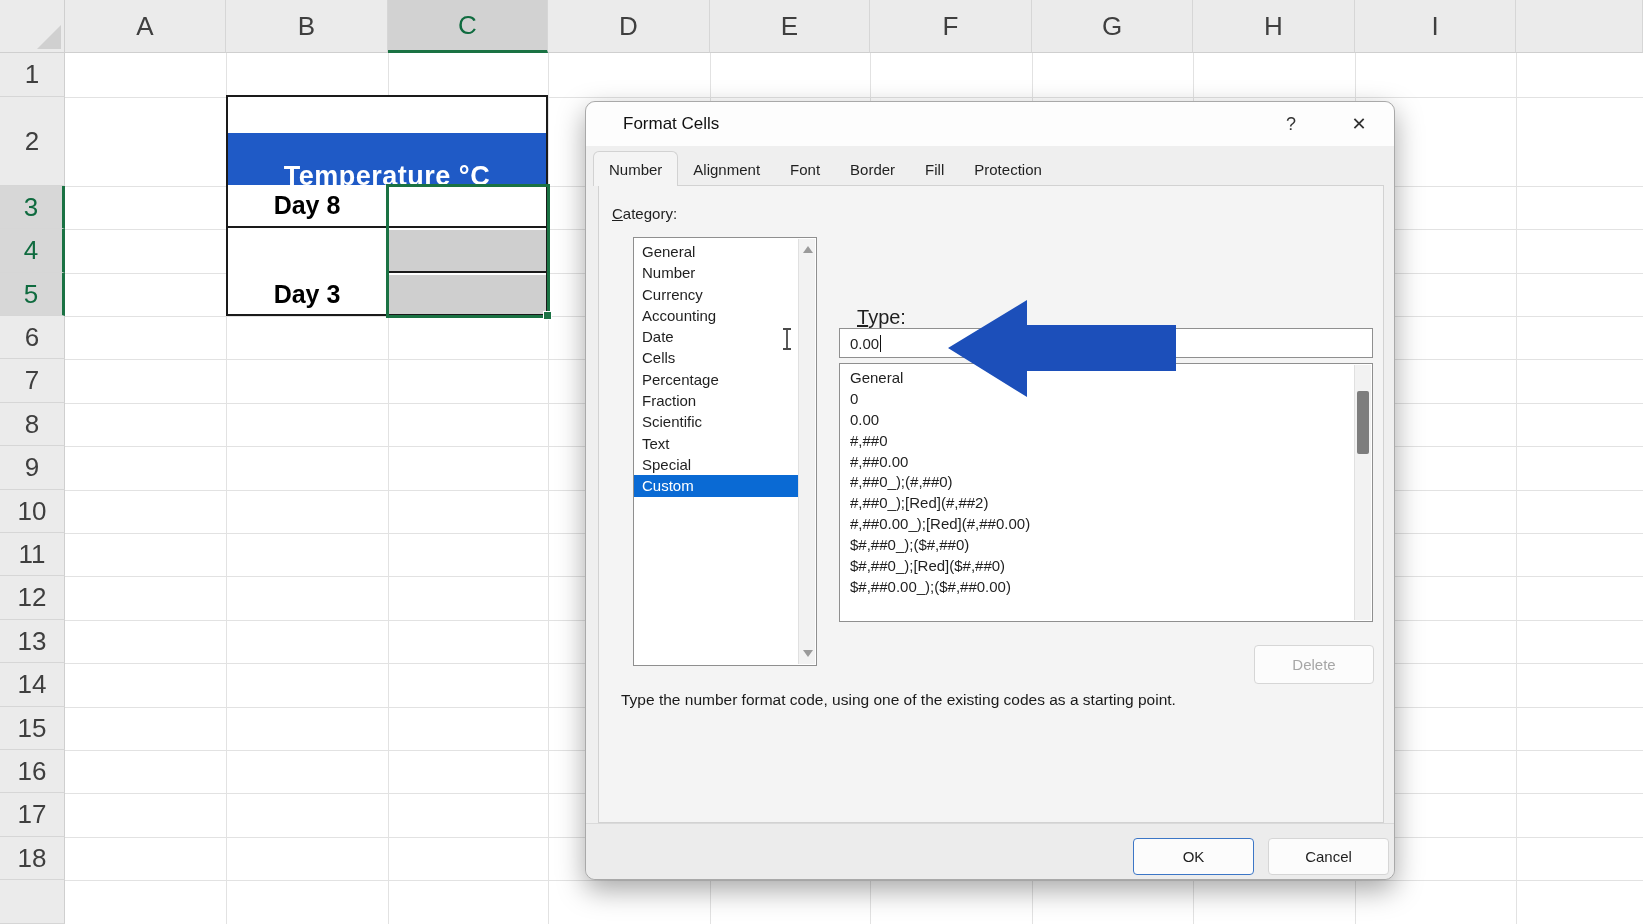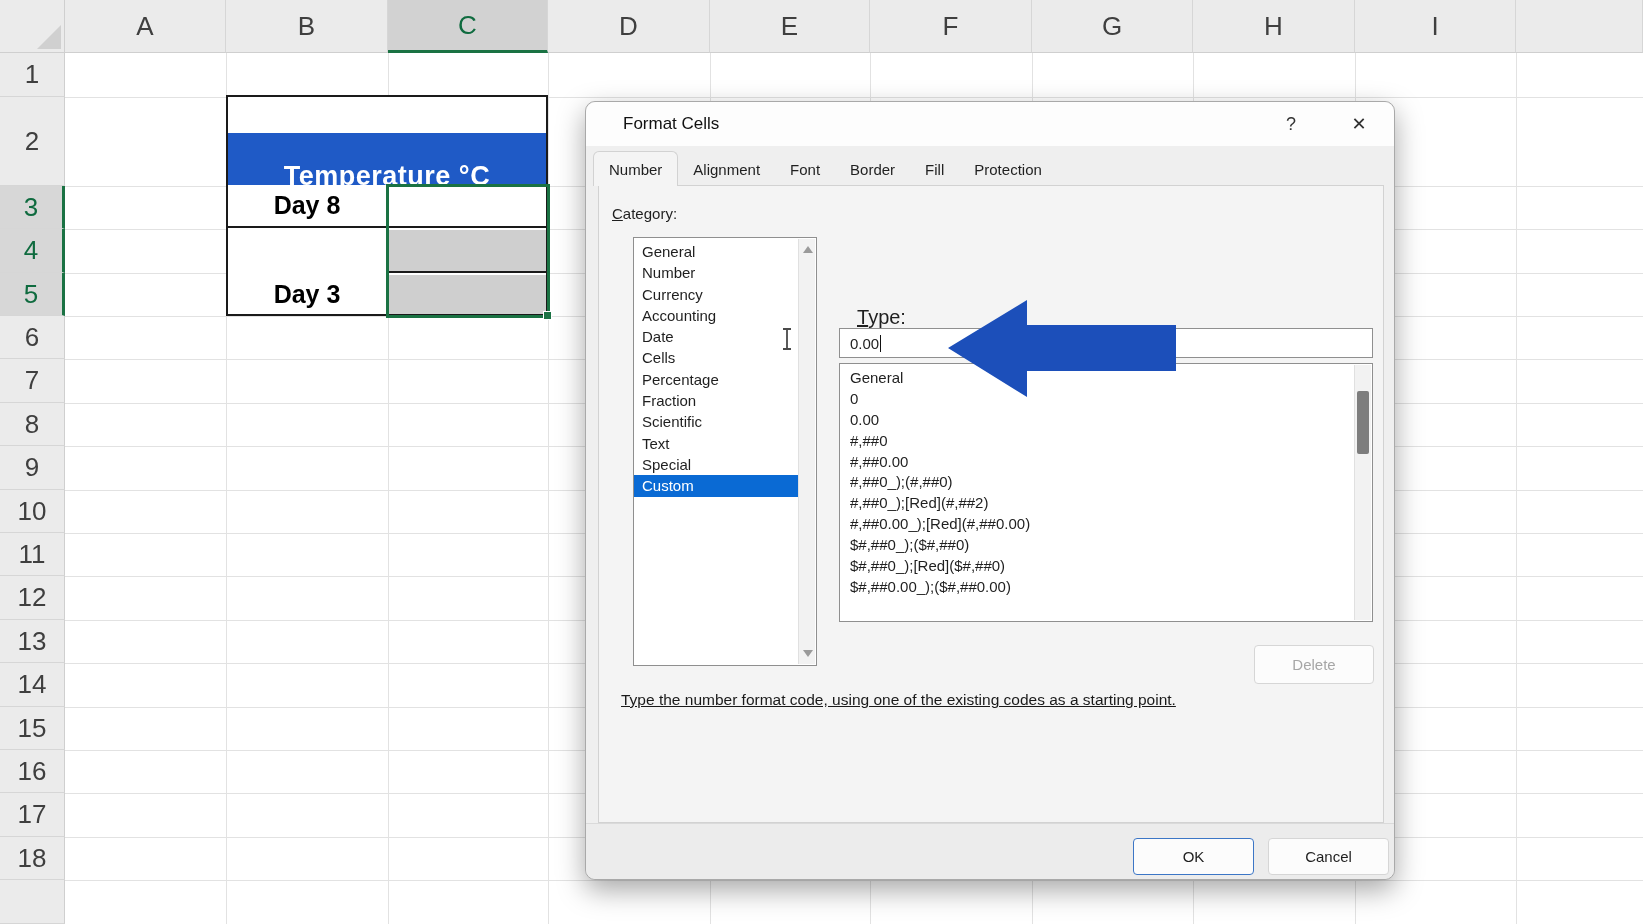--- a/index.html
+++ b/index.html
@@ -61,21 +61,21 @@
   .type-label { position:absolute; left:255px; top:204px; font-size:20px;margin-left:16px; }
   .type-input { position:absolute; left:253px; top:226px; width:534px; height:30px; background:#fff; border:1px solid #8f8f8f; display:flex; align-items:center; padding-left:10px; font-size:15px; }
   .caret { display:inline-block; width:1px; height:17px; background:#111; margin-left:1px; }
   .codes-list { left:253px; top:261px; width:534px; height:259px; padding-top:4px; }
   .code-item { height:20.9px; line-height:20.9px; padding-left:10px; font-size:15px; white-space:nowrap; }
 
   .btn { position:absolute; background:#fcfcfc; border:1px solid #d6d6d6; border-radius:4px; display:flex; align-items:center; justify-content:center; font-size:15px; color:#1f1f1f; cursor:pointer; }
   .btn-delete { left:668px; top:543px; width:120px; height:39px; color:#a6a6a6; }
   .btn-ok { left:547px; top:736px; width:121px; height:37px; border:1.5px solid #3c76c6; }
   .btn-cancel { left:682px; top:736px; width:121px; height:37px; }
-  .help-text { position:absolute; left:35px; top:589px; font-size:15.5px; color:#1a1a1a;text-decoration:underline; }
+  .help-text { position:absolute; left:35px; top:589px; font-size:15.5px; color:#1a1a1a; }
 
   .overlay { position:absolute; z-index:20; pointer-events:none; }
 </style>
 </head>
 <body>
 
 <div id="stage">
 
   <div>
     <div class="vline" style="left:226px"></div>

